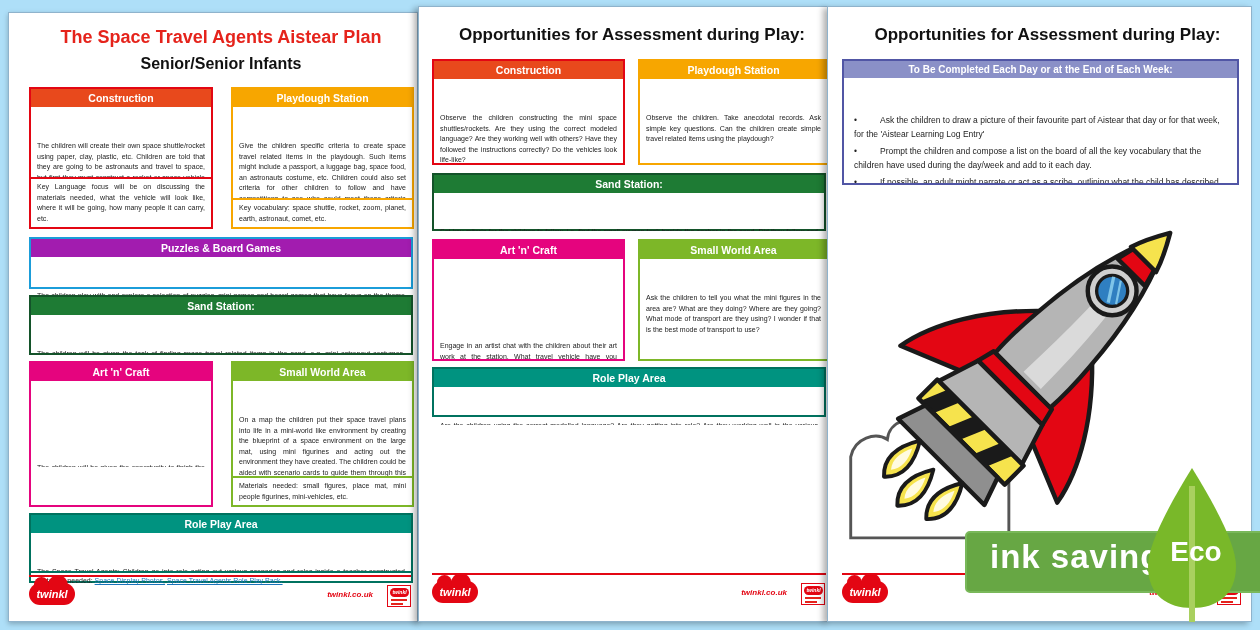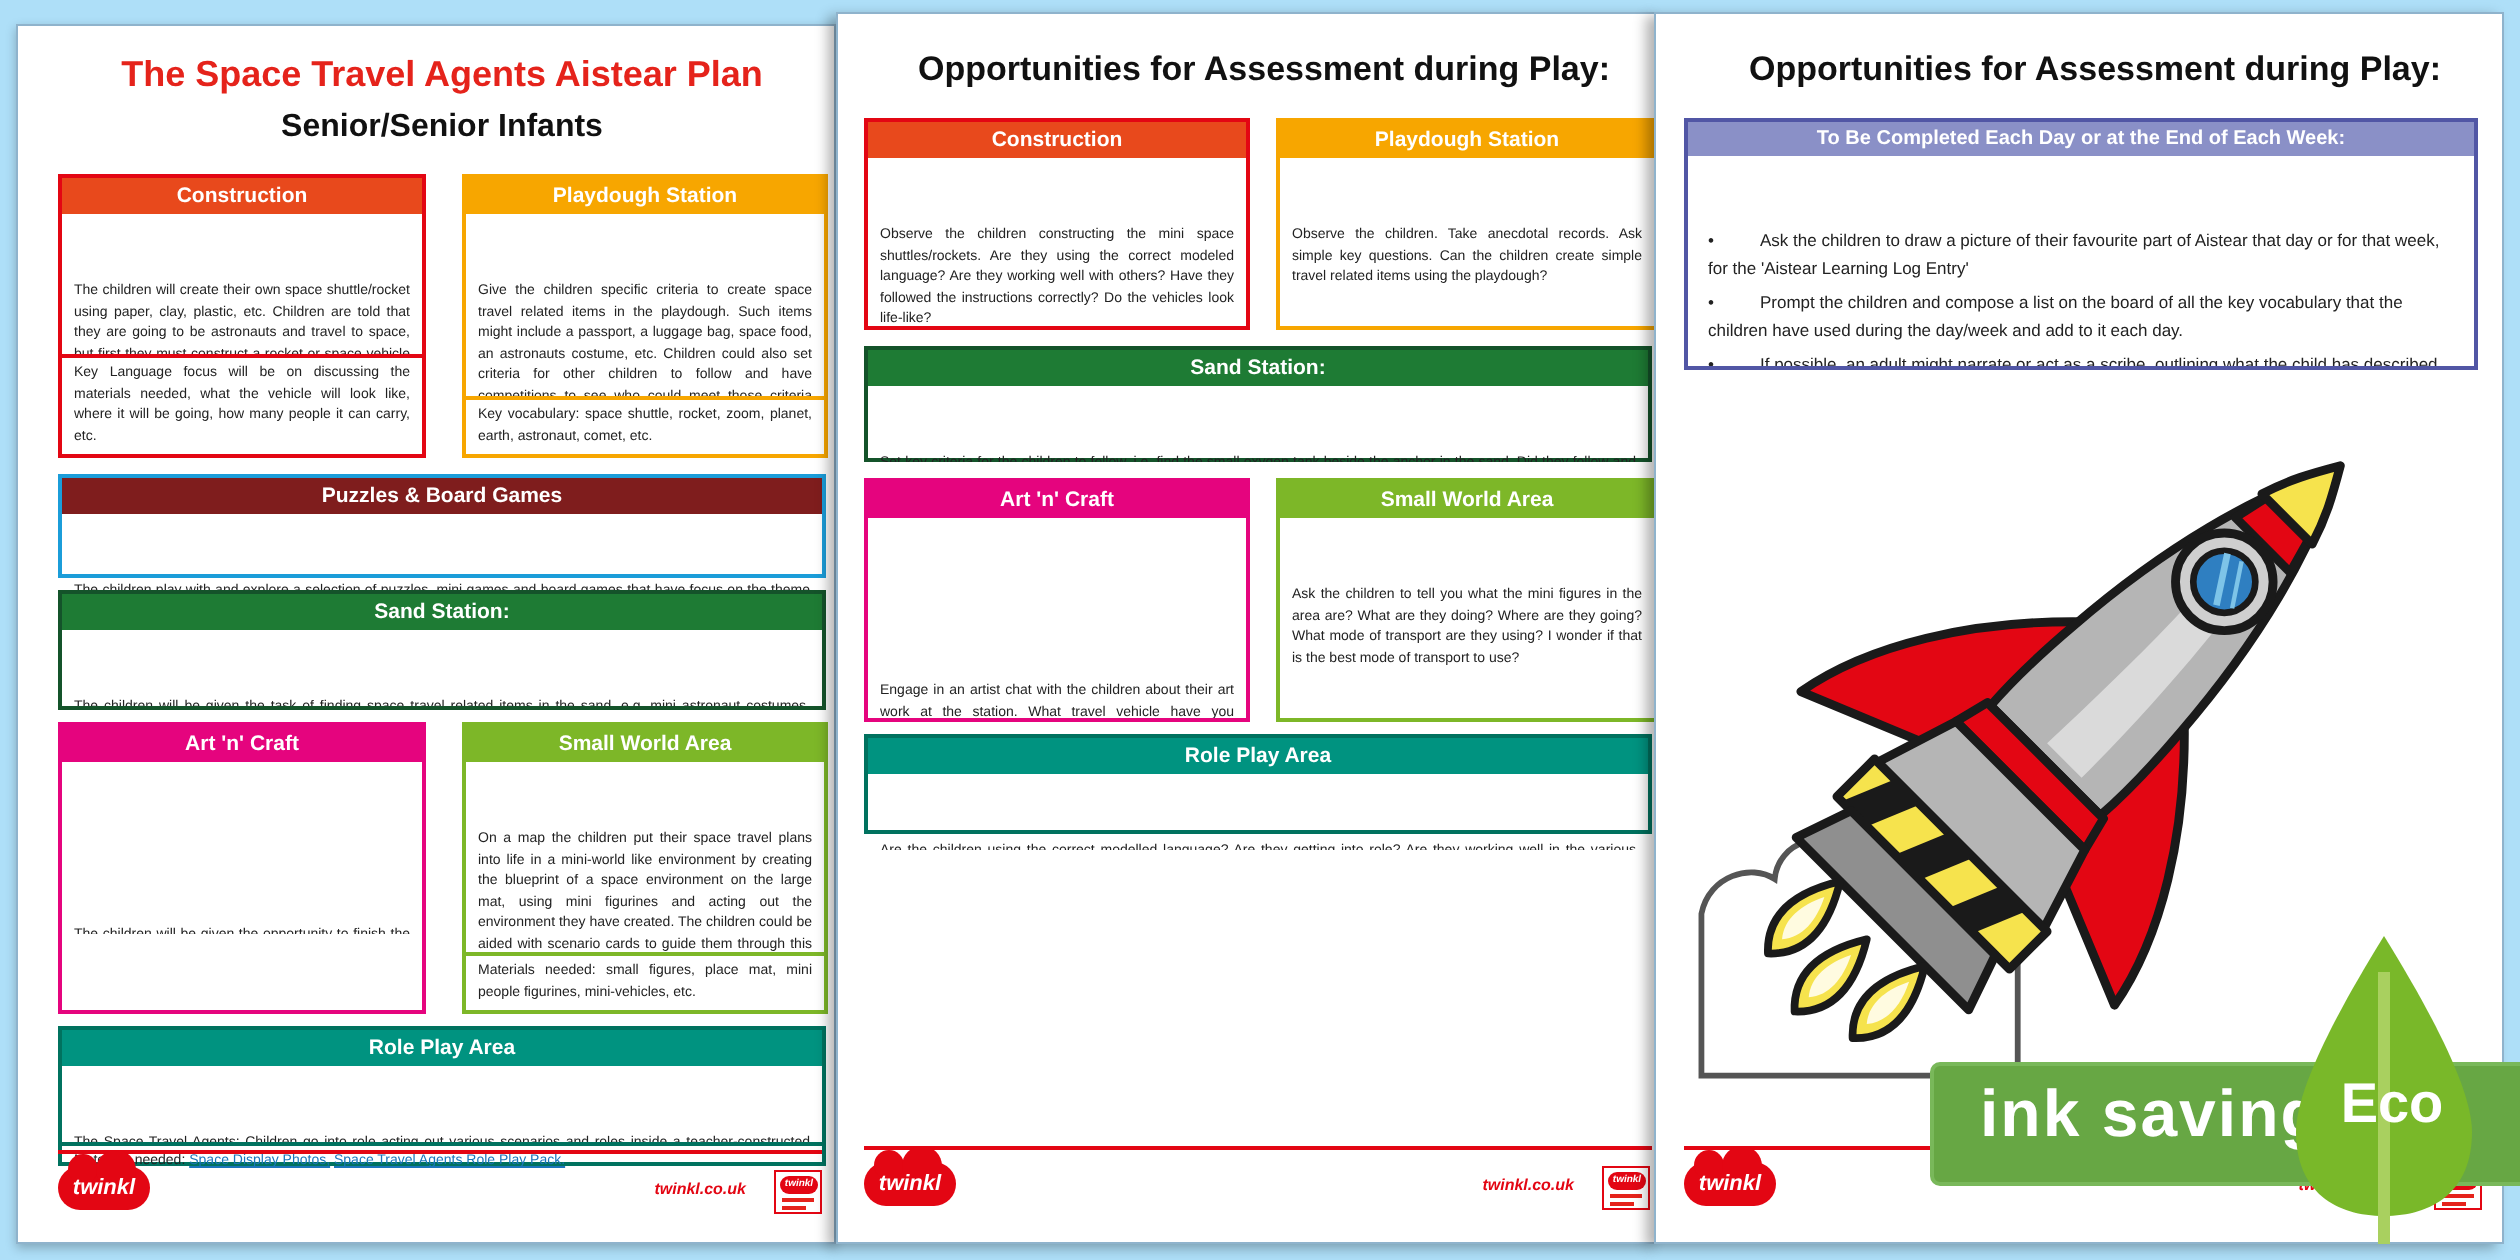--- a/index.html
+++ b/index.html
@@ -16,21 +16,21 @@
   .p1-sub{top:42px;font-size:16px;}
   .p-title2{top:18px;font-size:17px;}
 
   .box{position:absolute;border:2px solid;background:#fff;display:flex;flex-direction:column;}
   .box-header{color:#fff;font-weight:bold;text-align:center;font-size:10.5px;padding:3px 2px;flex:0 0 auto;}
   .box-body{flex:1 1 auto;font-size:7px;line-height:1.5;padding:4px 6px;color:#222;text-align:justify;overflow:hidden;margin-top:30px;}
   .box-foot{flex:0 0 auto;border-top:2px solid;font-size:7px;line-height:1.5;padding:3px 6px;color:#222;text-align:justify;}
 
   .sec-con{border-color:#e30613;}   .sec-con .box-header{background:#e8491c;} .sec-con .box-foot{border-color:#e30613;}
   .sec-play{border-color:#f7a600;}  .sec-play .box-header{background:#f7a600;} .sec-play .box-foot{border-color:#f7a600;}
-  .sec-puz{border-color:#1b9dd9;}   .sec-puz .box-header{background:#7f1d1d;}
+  .sec-puz{border-color:#1b9dd9;}   .sec-puz .box-header{background:#a21caf;}
   .sec-sand{border-color:#14532a;}  .sec-sand .box-header{background:#1e7b34;}
   .sec-art{border-color:#e5047e;gap:48px;}   .sec-art .box-header{background:#e5047e;} .sec-art .box-foot{border-color:#e5047e;}
   .sec-sw{border-color:#7db728;}    .sec-sw .box-header{background:#7db728;} .sec-sw .box-foot{border-color:#7db728;}
   .sec-role{border-color:#00725f;}  .sec-role .box-header{background:#009380;} .sec-role .box-foot{border-color:#00725f;}
   .sec-purple{border-color:#5156a5;} .sec-purple .box-header{background:#8a90c7;font-size:10px;}
 
   
   .p1-r1l{top:74px;left:20px;width:184px;height:142px;}
   .p1-r1r{top:74px;left:222px;width:183px;height:142px;}
   .p1-puz{top:224px;left:20px;right:4px;height:52px;}

